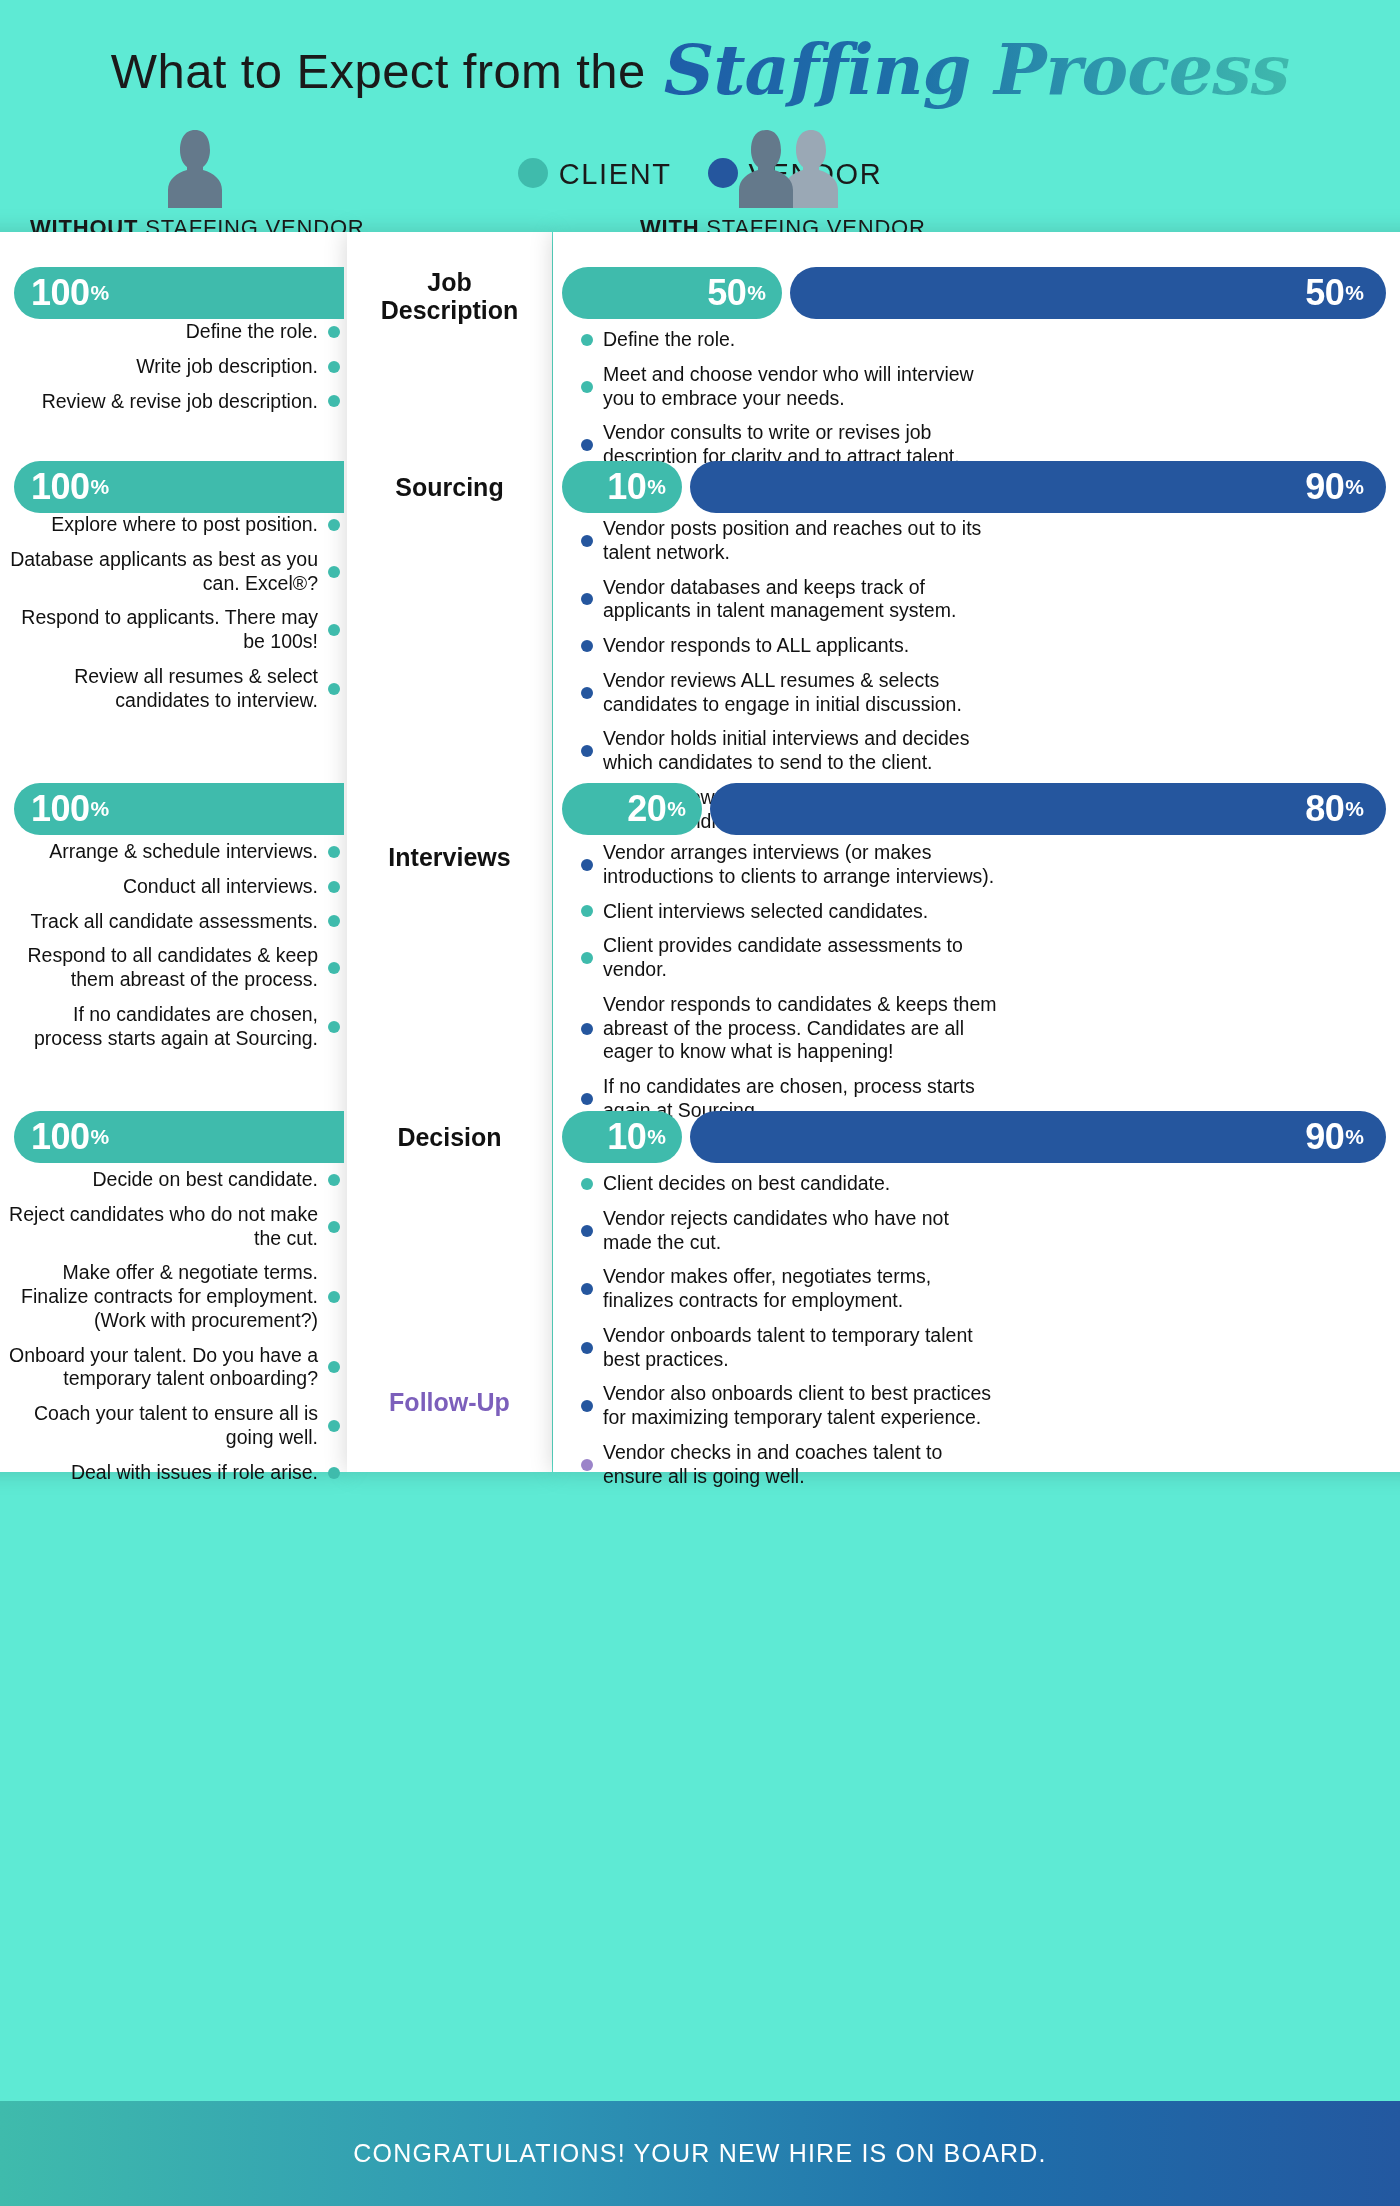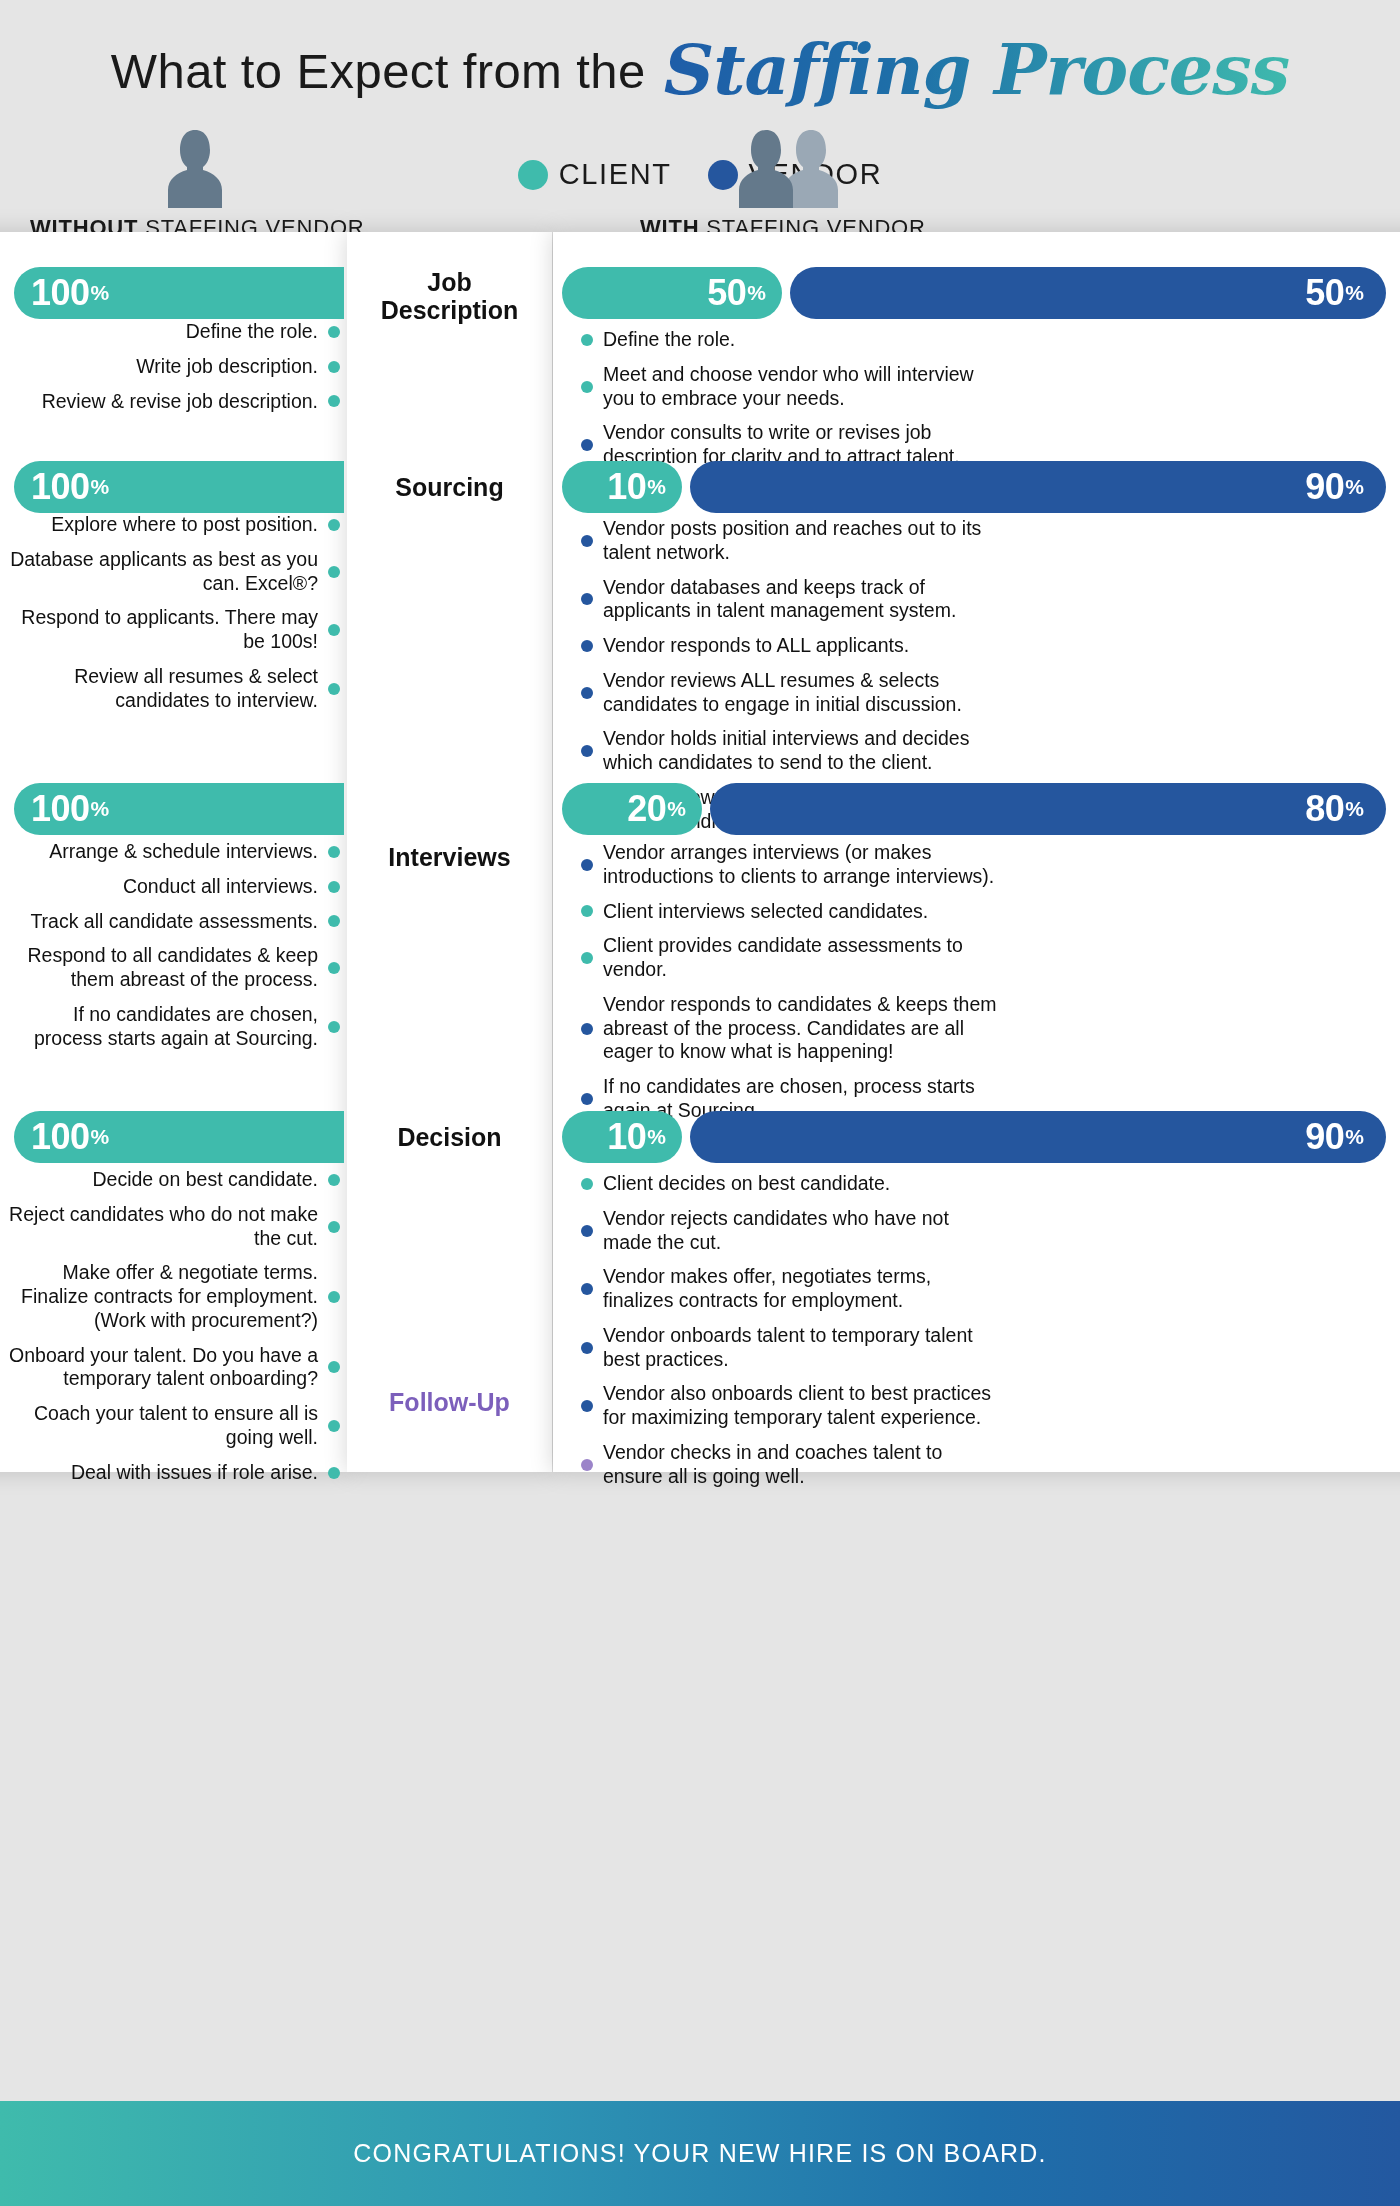--- a/index.html
+++ b/index.html
@@ -7,21 +7,21 @@
     width: 1400px;
     height: 2206px;
     background: #ffffff;
     font-family: "Liberation Sans", sans-serif;
   }
   .page {
     position: relative;
     width: 1400px;
     height: 2206px;
     overflow: hidden;
-    background: #e5e5e5;
+    background: #5eead4;
   }
 
   
   .header {
     position: absolute;
     top: 22px; left: 0; width: 1400px;
     display: flex; align-items: baseline; justify-content: center;
     gap: 18px;
   }
   .title-plain {
@@ -48,21 +48,21 @@
     top: 6px;
   }
 
   
   .legend {
     position: absolute;
     top: 158px; left: 0; width: 1400px;
     display: flex; align-items: center; justify-content: center;
     gap: 36px;
   }
-  .legend-item { display: flex; align-items: center; gap: 11px; }
+  .legend-item { display: flex; align-items: flex-start; gap: 11px; }
   .legend-dot { width: 30px; height: 30px; border-radius: 50%; display: block; }
   .legend-dot.client { background: #3FBBAC; }
   .legend-dot.vendor { background: #25569E; }
   .legend-label {
     font-size: 29px;
     font-weight: 300;
     letter-spacing: 1.6px;
     color: #1a1a1a;
   }
 

